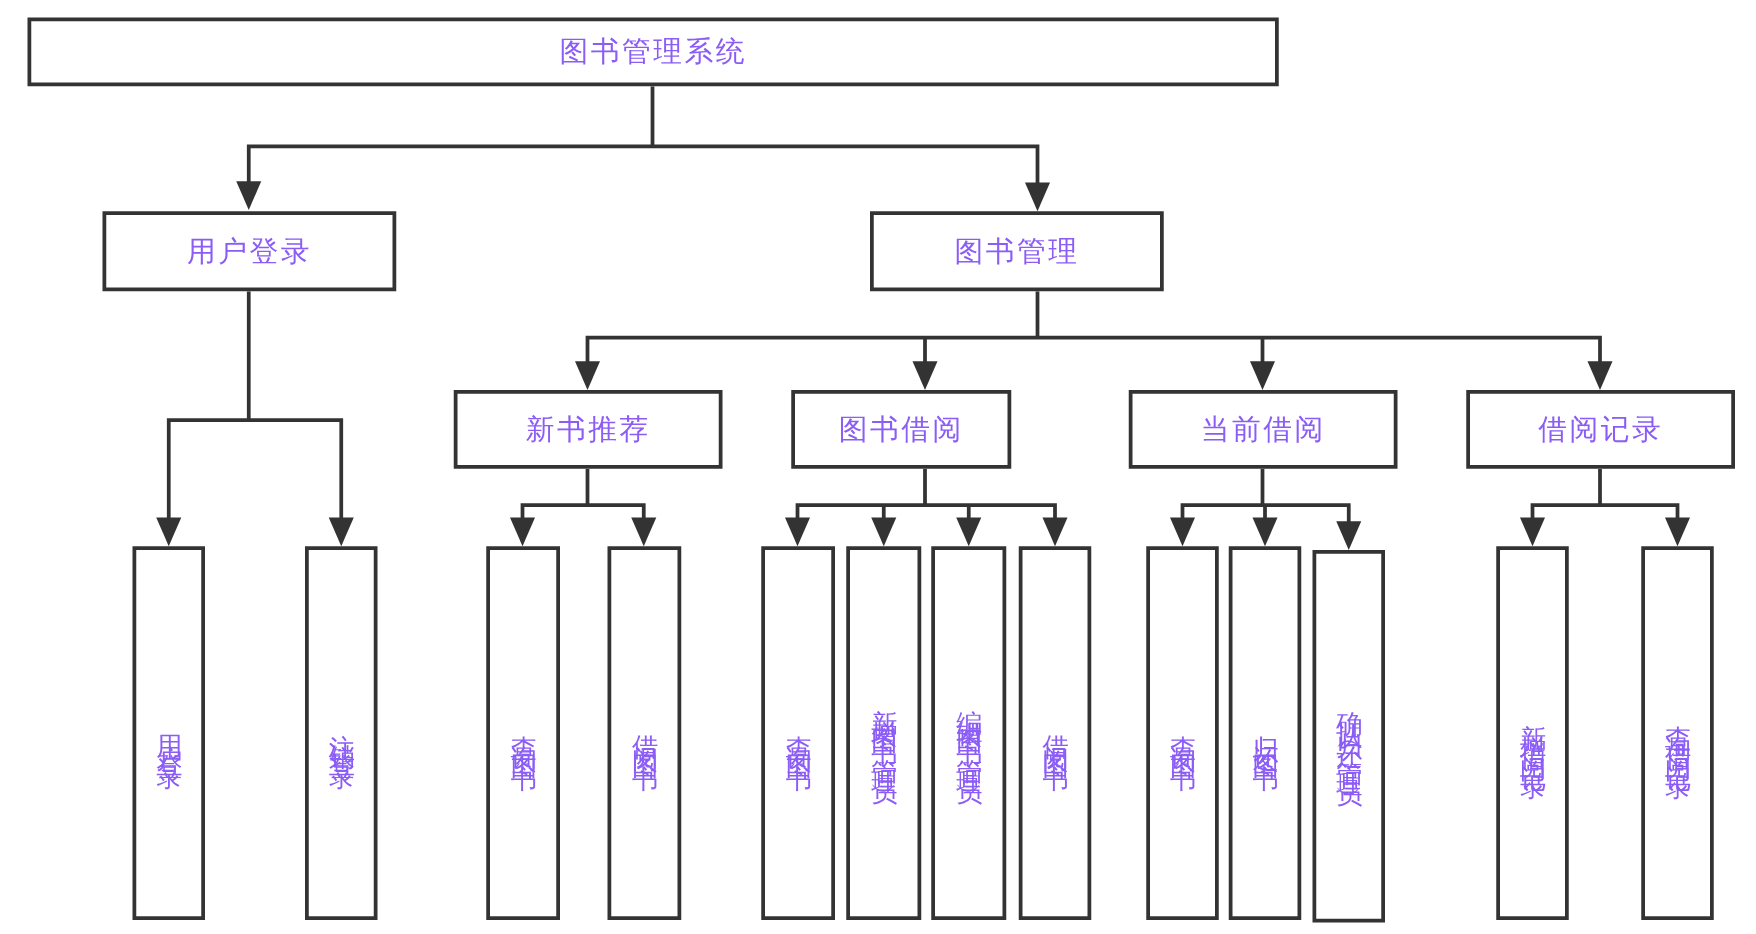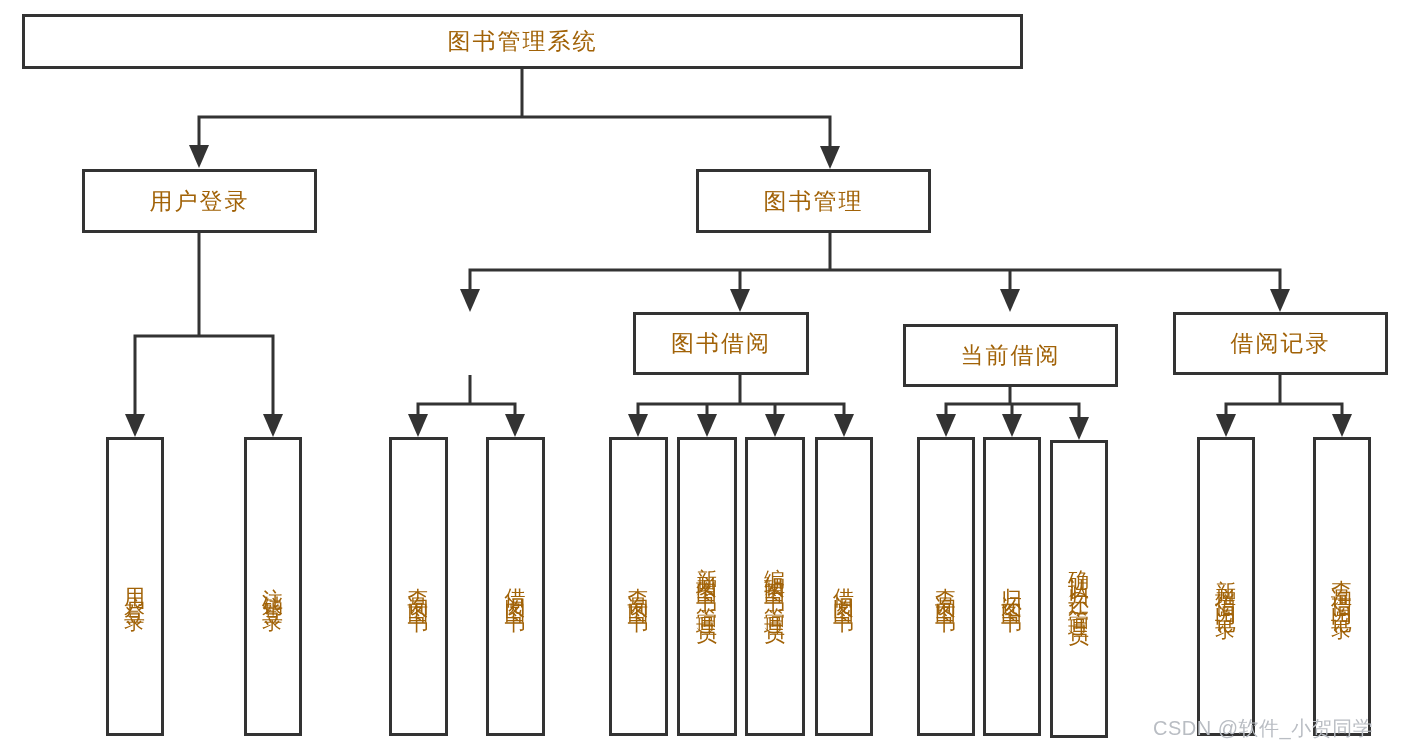--- a/index.html
+++ b/index.html
@@ -23,21 +23,21 @@
     height: 747px;
   }
   .box {
     position: absolute;
     box-sizing: border-box;
     background: #ffffff;
     border: 3px solid #333333;
     display: flex;
     align-items: center;
     justify-content: center;
-    color: #a16207;
+    color: #8b5cf6;
     text-align: center;
   }
   .h-box {
     font-size: 23px;
     letter-spacing: 2px;
     white-space: nowrap;
   }
   .v-box {
     writing-mode: vertical-rl;
     font-size: 21px;
@@ -45,21 +45,21 @@
     line-height: 1;
   }
   
   .n-root       { left: 22px;   top: 14px;  width: 1001px; height: 55px; }
   
   .n-login      { left: 82px;   top: 169px; width: 235px;  height: 64px; }
   .n-mgmt       { left: 696px;  top: 169px; width: 235px;  height: 64px; }
   
   .n-rec        { left: 363px;  top: 312px; width: 215px;  height: 63px; }
   .n-bor        { left: 633px;  top: 312px; width: 176px;  height: 63px; }
-  .n-cur        { left: 903px;  top: 324px; width: 215px;  height: 63px; }
+  .n-cur        { left: 903px;  top: 312px; width: 215px;  height: 63px; }
   .n-his        { left: 1173px; top: 312px; width: 215px;  height: 63px; }
   
   .leaf         { top: 437px; height: 299px; }
   .l-login1     { left: 106px;  width: 58px; }
   .l-logout     { left: 244px;  width: 58px; }
   .l-recq       { left: 389px;  width: 59px; }
   .l-recb       { left: 486px;  width: 59px; }
   .l-borq       { left: 609px;  width: 59px; }
   .l-boradd     { left: 677px;  width: 60px; }
   .l-boredit    { left: 745px;  width: 60px; }
@@ -126,20 +126,23 @@
     <span>图书管理系统</span>
   </div>
 
   <div class="box h-box n-login">
     <span>用户登录</span>
   </div>
   <div class="box h-box n-mgmt">
     <span>图书管理</span>
   </div>
 
+  <div class="box h-box n-rec">
+    <span>新书推荐</span>
+  </div>
   <div class="box h-box n-bor">
     <span>图书借阅</span>
   </div>
   <div class="box h-box n-cur">
     <span>当前借阅</span>
   </div>
   <div class="box h-box n-his">
     <span>借阅记录</span>
   </div>
 
@@ -180,15 +183,14 @@
     <span>确认归还（管理员）</span>
   </div>
 
   <div class="box v-box leaf l-hisadd">
     <span>新增借阅记录</span>
   </div>
   <div class="box v-box leaf l-hisq">
     <span>查询借阅记录</span>
   </div>
 
-  <div class="watermark">CSDN @软件_小贺同学</div>
 
 </div>
 
 </body></html>

